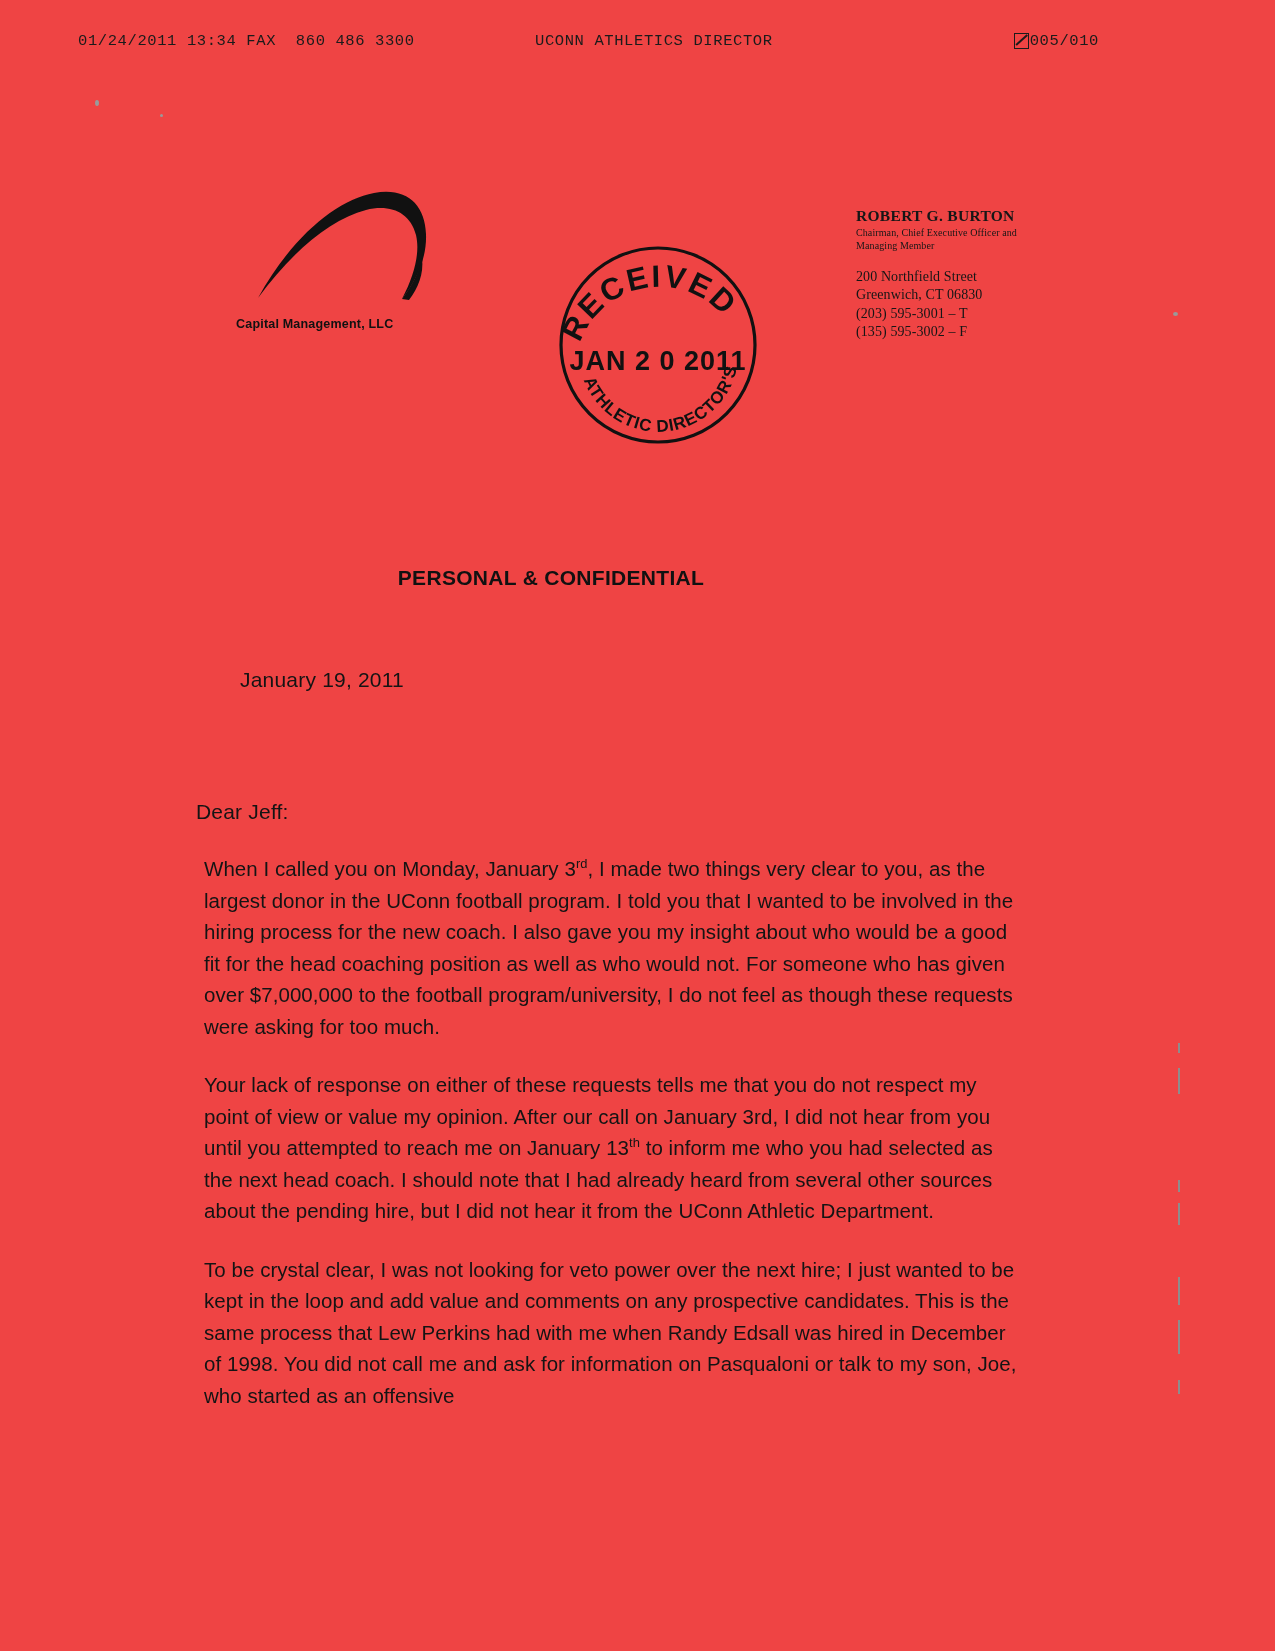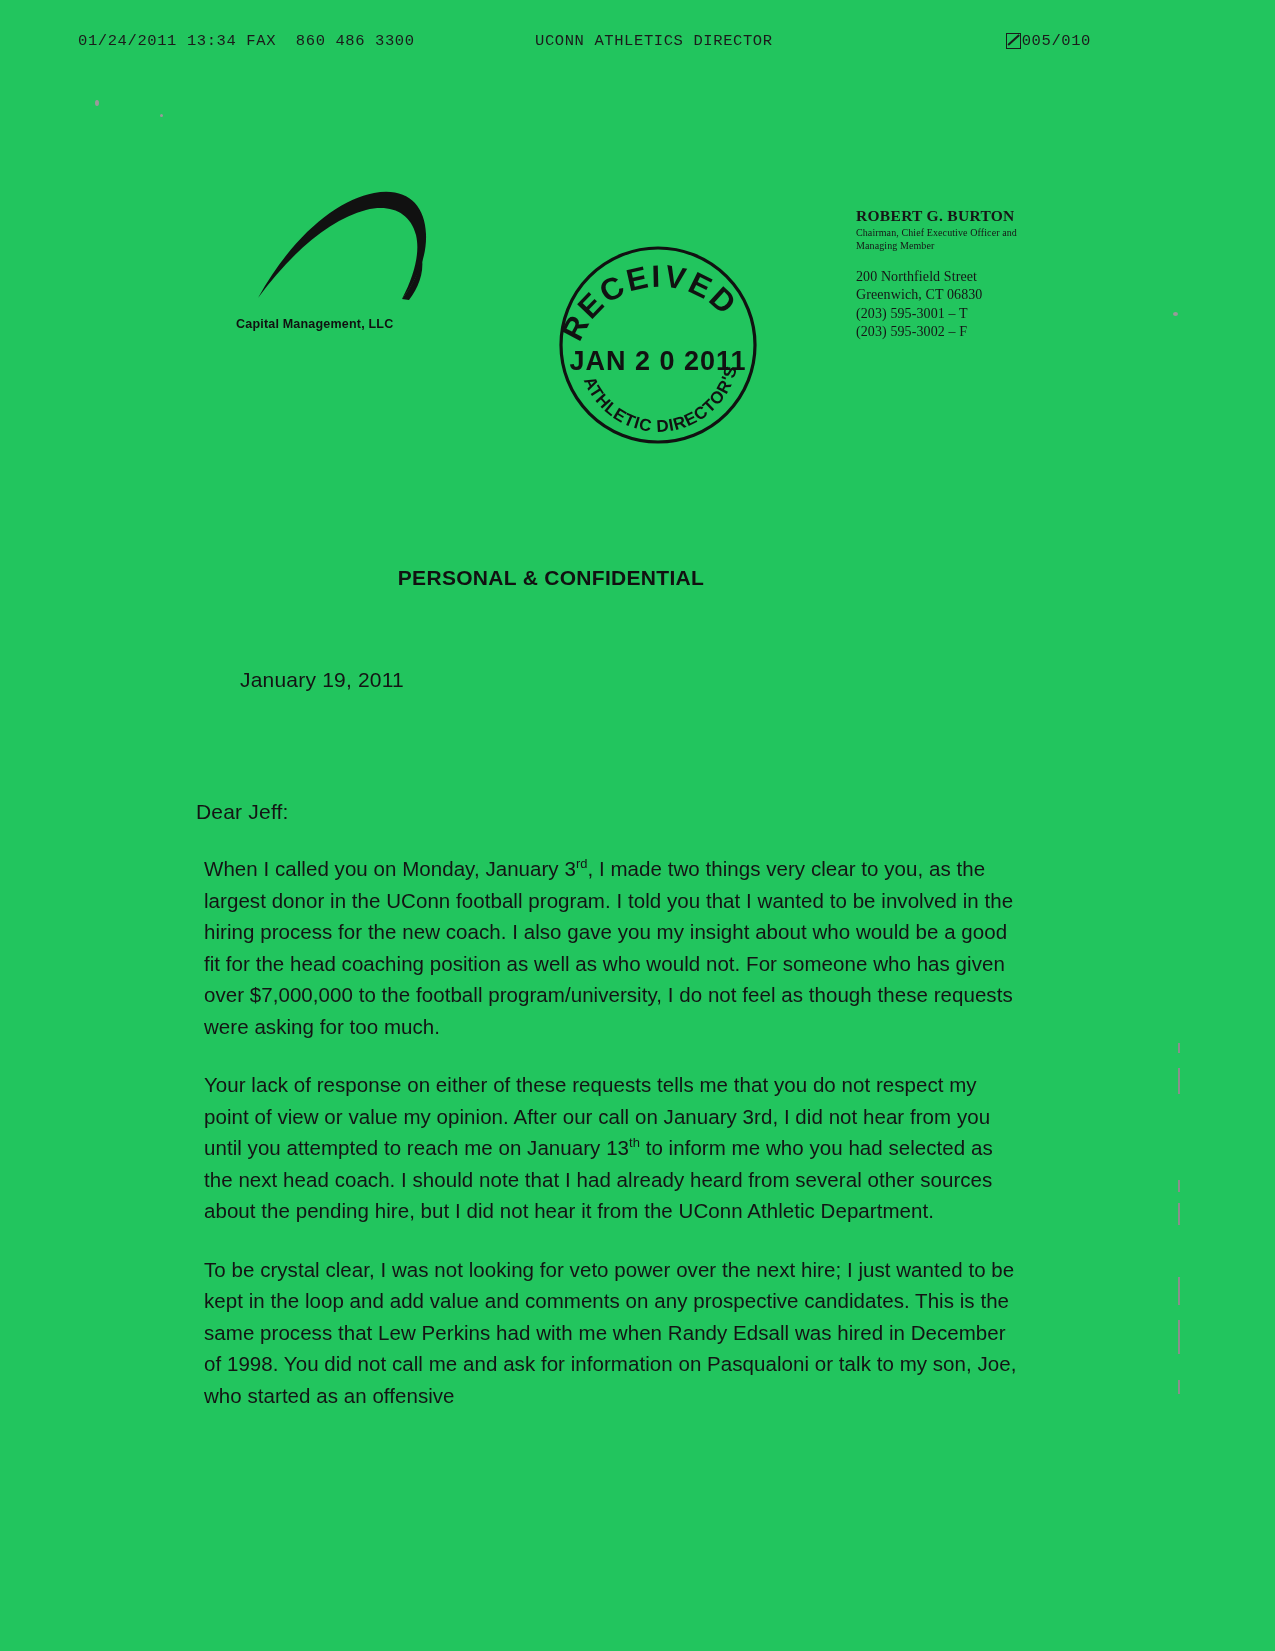--- a/index.html
+++ b/index.html
@@ -8,21 +8,21 @@
     background: #ffffff;
   }
   body {
     font-family: "Liberation Sans", sans-serif;
     color: #000;
   }
   .page {
     position: relative;
     width: 1275px;
     height: 1651px;
-    background: #22c55e;
+    background: #ef4444;
     overflow: hidden;
   }
 
   
   .fax-header {
     position: absolute;
     top: 30px;
     left: 78px;
     width: 1025px;
     height: 22px;
@@ -34,21 +34,21 @@
     align-items: center;
   }
   .fax-left { white-space: pre; }
   .fax-mid {
     position: absolute;
     left: 457px;
     white-space: pre;
   }
   .fax-right {
     position: absolute;
-    right: 12px;
+    right: 4px;
     white-space: pre;
     display: flex;
     align-items: center;
     gap: 1px;
   }
   .fax-glyph {
     display: inline-block;
     width: 13px;
     height: 14px;
     border: 1.6px solid #1b1b1b;
@@ -249,21 +249,21 @@
   <div class="contact">
     <div class="contact-name">ROBERT G. BURTON</div>
     <div class="contact-title">
       <div>Chairman, Chief Executive Officer and</div>
       <div>Managing Member</div>
     </div>
     <div class="contact-addr">
       <div>200 Northfield Street</div>
       <div>Greenwich, CT  06830</div>
       <div>(203) 595-3001 – T</div>
-      <div>(203) 595-3002 – F</div>
+      <div>(135) 595-3002 – F</div>
     </div>
   </div>
 
   <div class="confidential">PERSONAL &amp; CONFIDENTIAL</div>
   <div class="letter-date">January 19, 2011</div>
   <div class="salutation">Dear Jeff:</div>
 
   <div class="body-text">
     <p><span>When I called you on Monday, January 3</span><sup>rd</sup><span>, I made two things very clear to you, as the largest donor in the UConn football program.  I told you that I wanted to be involved in the hiring process for the new coach.  I also gave you my insight about who would be a good fit for the head coaching position as well as who would not.  For someone who has given over $7,000,000 to the football program/university, I do not feel as though these requests were asking for too much.</span></p>
     <p><span>Your lack of response on either of these requests tells me that you do not respect my point of view or value my opinion.  After our call on January 3rd, I did not hear from you until you attempted to reach me on January 13</span><sup>th</sup><span> to inform me who you had selected as the next head coach.  I should note that I had already heard from several other sources about the pending hire, but I did not hear it from the UConn Athletic Department.</span></p>

